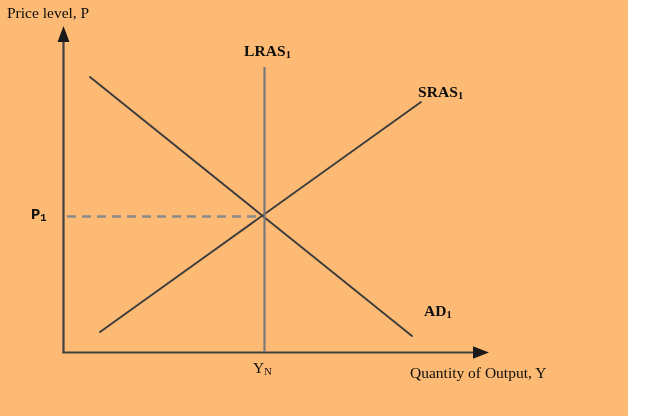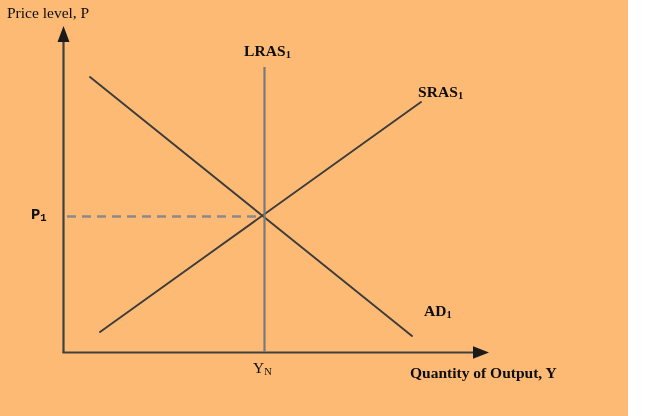--- a/index.html
+++ b/index.html
@@ -44,21 +44,21 @@
     font-size: 15.5px;
     letter-spacing: 0.1px;
   }
   .lbl-axis-y {
     left: 7px;
     top: 5px;
   }
   .lbl-axis-x {
     left: 410px;
     top: 365px;
-    font-weight: 700;
+    font-weight: 400;
     text-align: right;
   }
   .lbl-p1 {
     left: 31px;
     top: 208px;
     font-weight: 700;
     font-family: Liberation Mono, monospace;
   }
   .lbl-yn {
     left: 253px;

